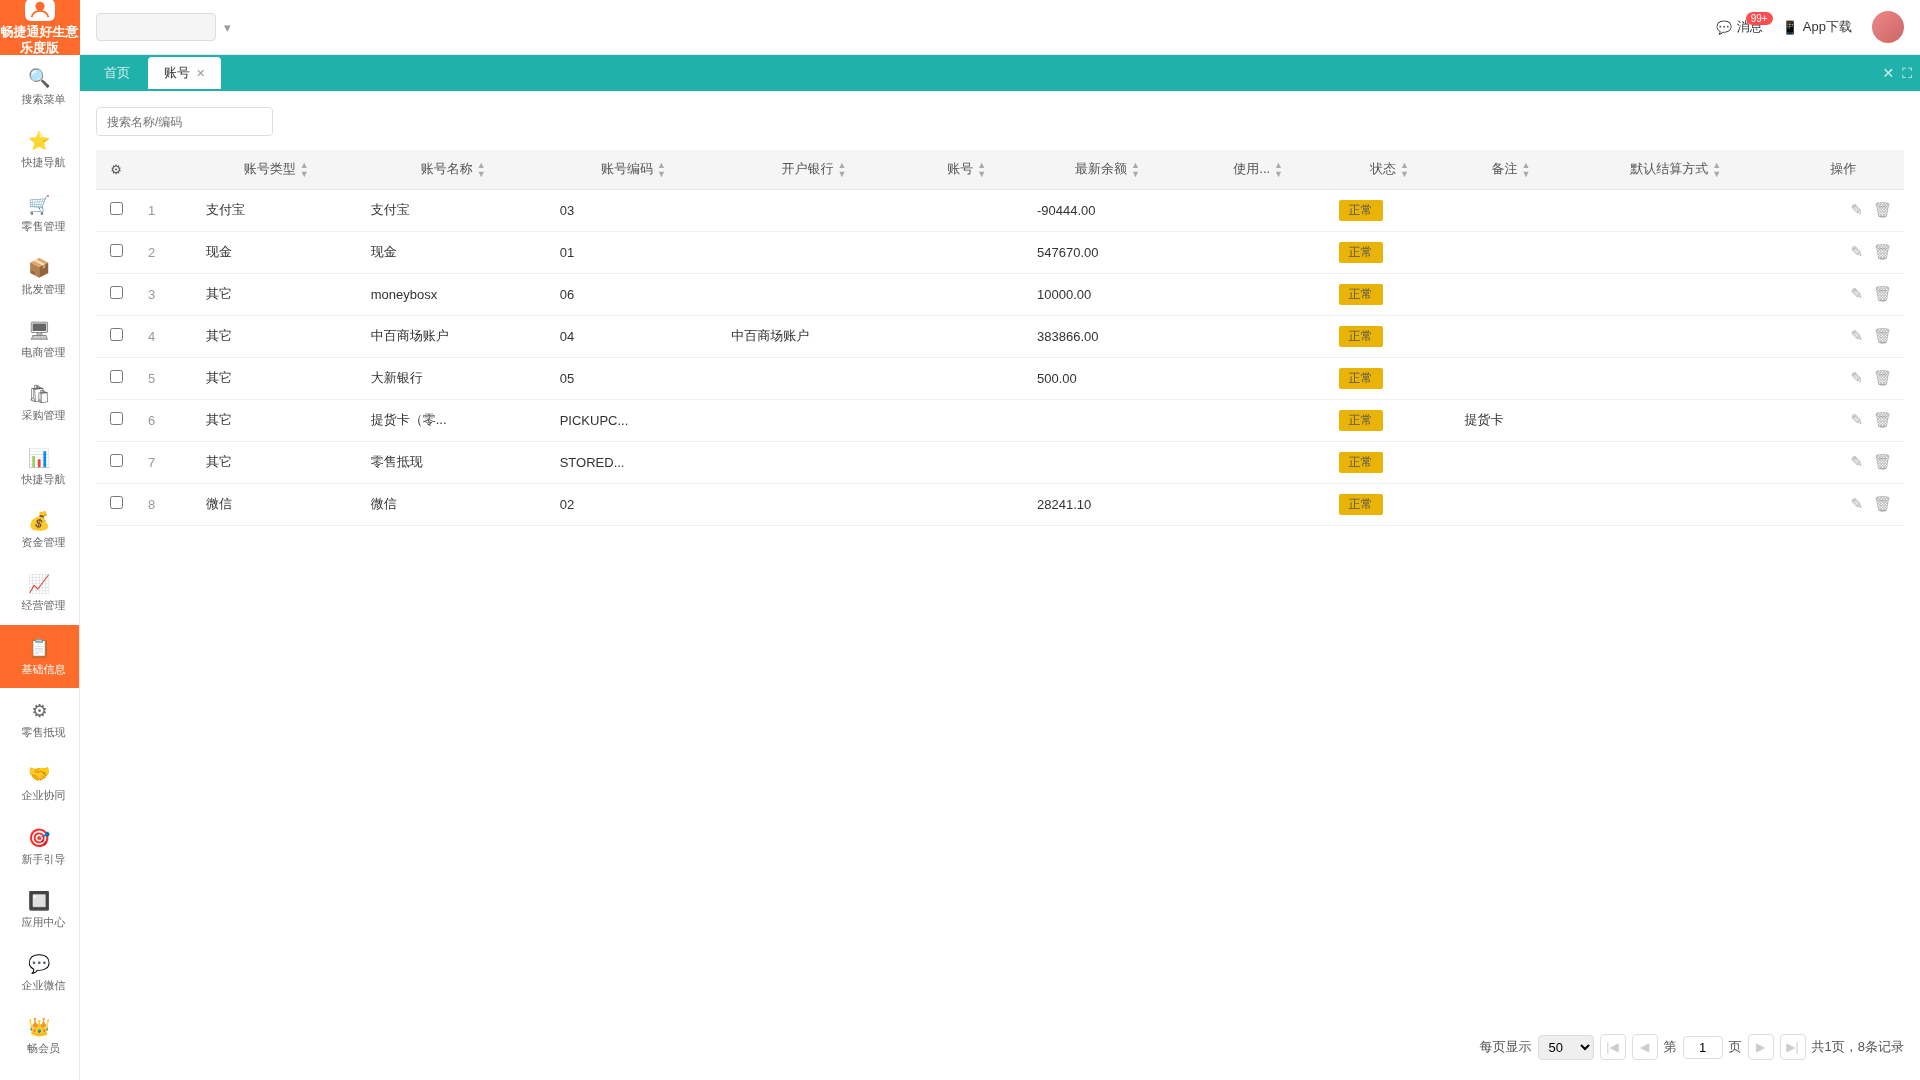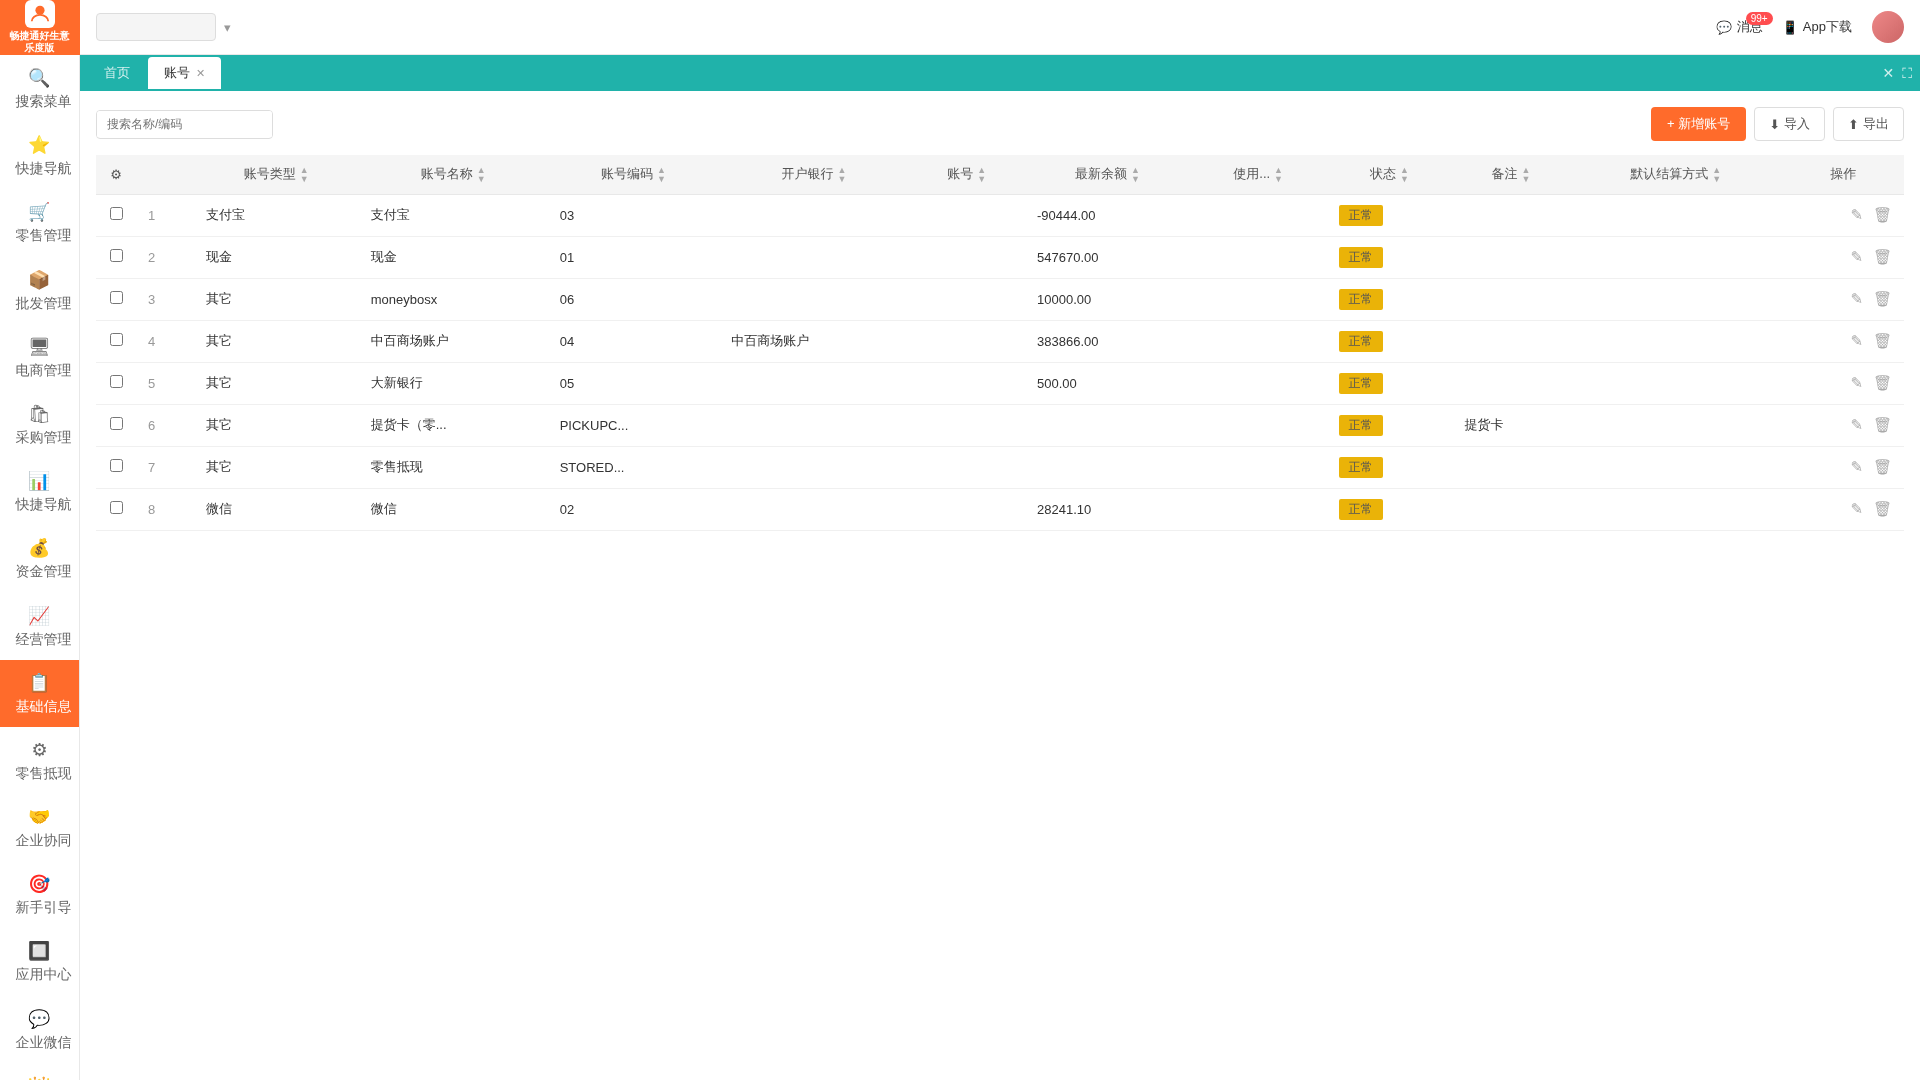--- a/index.html
+++ b/index.html
@@ -54,21 +54,21 @@
       flex-direction: column;
       align-items: center;
       cursor: pointer;
       color: #666;
       font-size: 11px;
       border-bottom: none;
       transition: all 0.2s;
     }
     .sidebar-item.active { background: #ff6b2b; color: #fff; border-radius: 0; }
     .sidebar-item .icon { font-size: 18px; margin-bottom: 3px; }
-    .sidebar-item .label { font-size: 14px; text-align: center; line-height: 1.3; margin-left: 8px; }
+    .sidebar-item .label { font-size: 11px; text-align: center; line-height: 1.3; margin-left: 8px; }
 
     
     .main {
       flex: 1;
       display: flex;
       flex-direction: column;
       overflow: hidden;
     }
 
     
@@ -344,21 +344,21 @@
 <body>
 
 <div class="sidebar">
   <div class="sidebar-logo">
     <div class="logo-icon">
       <svg viewBox="0 0 24 24" fill="#ff6b2b">
           <circle cx="12" cy="8" r="5" fill="#ff6b2b"></circle>
           <path d="M3 20c0-4 4-7 9-7s9 3 9 7" stroke="#ff6b2b" stroke-width="2" fill="none"></path>
         </svg>
     </div>
-    <span style="font-size:10px;line-height:1.2;font-family:Liberation Mono, monospace;">畅捷通好生意<br>乐度版</span>
+    <span style="font-size:13px;line-height:1.2;">畅捷通好生意<br>乐度版</span>
   </div>
   <nav class="sidebar-nav">
 
   <div class="sidebar-item">
         <span class="icon">🔍</span>
         <span class="label">搜索菜单</span>
       </div>
       <div class="sidebar-item">
         <span class="icon">⭐</span>
         <span class="label">快捷导航</span>
@@ -456,31 +456,20 @@
       <span style="font-size:14px;">⛶</span>
     </div>
   </div>
 
   <div class="content">
 
     <div class="toolbar">
       <div class="search-box">
         <input type="text" placeholder="搜索名称/编码" style="">
         <span class="search-icon-btn">🔍</span>
-      </div>
-      <div class="toolbar-right">
-        <button class="btn-primary">+ 新增账号</button>
-        <button class="btn-outline">
-          <span>⬇</span>
-          <span>导入</span>
-        </button>
-        <button class="btn-outline">
-          <span>⬆</span>
-          <span>导出</span>
-        </button>
       </div>
     </div>
 
     <div class="table-wrap">
       <table>
         <thead>
           <tr>
             <th class="settings-col">⚙</th>
             <th></th>
             <th>账号类型<span class="sort-arrows">
@@ -684,14 +673,30 @@
       <div class="ops-cell">
         <span class="op-btn" title="编辑">✎</span>
         <span class="op-btn" title="删除">🗑</span>
       </div>
     </td>
   </tr>
           </tbody>
       </table>
     </div>
 
+    <div class="pagination">
+      <span>每页显示</span>
+      <select class="page-size-select">
+        <option>50</option>
+        <option>100</option>
+        <option>200</option>
+      </select>
+      <button class="page-nav-btn disabled">|◀</button>
+      <button class="page-nav-btn disabled">◀</button>
+      <span>第</span>
+      <input class="page-input" type="text" value="1" style="">
+      <span>页</span>
+      <button class="page-nav-btn disabled">▶</button>
+      <button class="page-nav-btn disabled">▶|</button>
+      <span>共1页，8条记录</span>
+    </div>
   </div>
 </div>
 
 </body></html>

